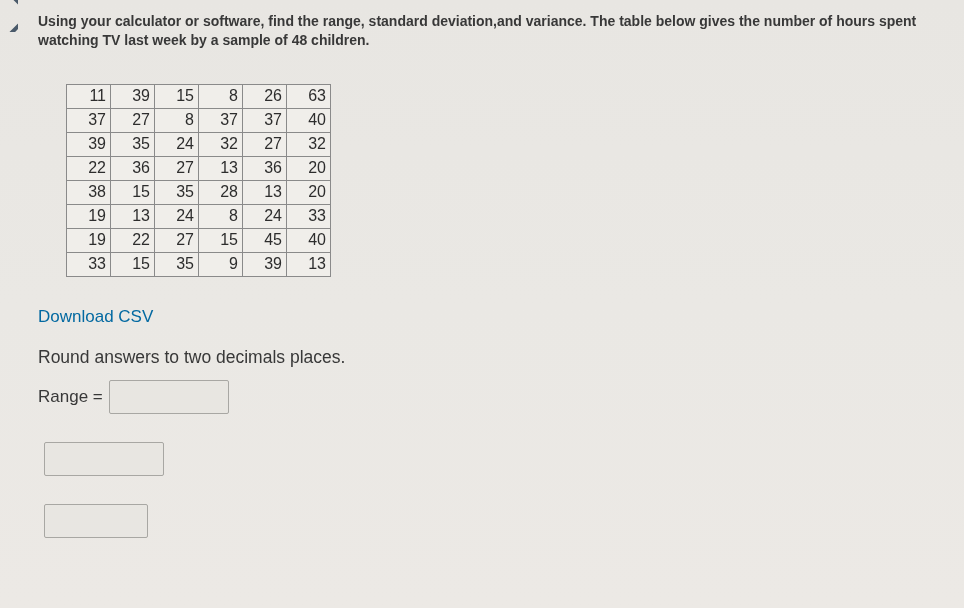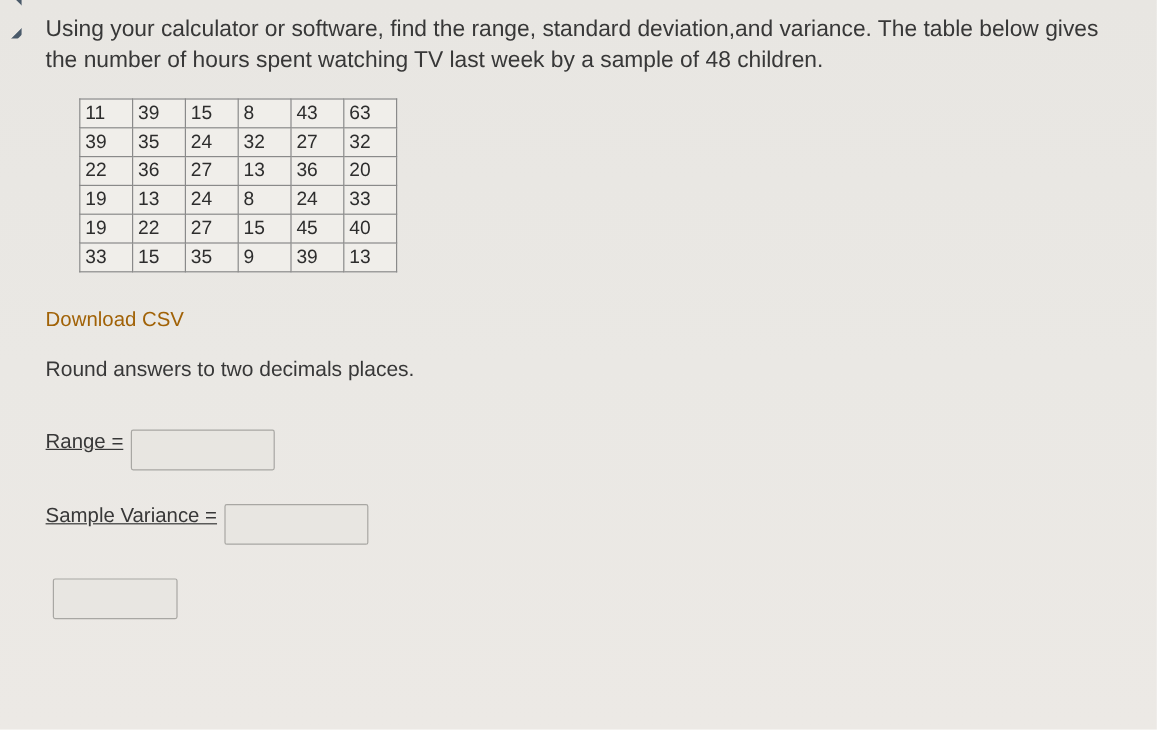--- a/index.html
+++ b/index.html
@@ -10,60 +10,59 @@
     body {
       width: 964px;
       height: 608px;
       background: linear-gradient(to bottom, #e8e6e2 0%, #eae8e4 50%, #ece9e5 100%);
       font-family: 'Segoe UI', Tahoma, Geneva, Verdana, sans-serif;
       color: #3a3a3a;
       padding: 12px 28px 12px 38px;
       position: relative;
     }
     .question-text {
-      font-size: 19px;
+      font-size: 14px;
       line-height: 1.35;
       color: #383838;
-      margin-bottom: 19px;
-      font-weight: 400;
+      margin-bottom: 34px;
+      font-weight: 700;
     }
     .data-table {
       border-collapse: collapse;
       margin-left: 28px;
       margin-bottom: 30px;
       background: #f0eeea;
     }
     .data-table td {
       border: 1px solid #8a8a8a;
       width: 44px;
       height: 24px;
-      text-align: left;
+      text-align: right;
       font-size: 16px;
       color: #2d2d2d;
       padding: 0 4px;
     }
     .csv-link {
-      color: #a16207;
+      color: #0369a1;
       font-size: 17px;
       margin-bottom: 20px;
       display: inline-block;
       cursor: pointer;
     }
     .instruction {
       font-size: 17.5px;
       color: #383838;
-      margin-bottom: 40px;
+      margin-bottom: 12px;
     }
     .answer-row {
       margin-bottom: 28px;
       display: flex;
-      align-items: flex-start;
+      align-items: center;
       font-size: 17px;
       color: #383838;
-      text-decoration: underline;
     }
     .answer-row label {
       white-space: nowrap;
     }
     .answer-input {
       border: 1px solid #a8a7a3;
       background: rgba(230, 228, 223, 0.6);
       height: 34px;
       padding: 4px 8px;
       margin-left: 6px;
@@ -102,37 +101,53 @@
 
 <p class="question-text">Using your calculator or software, find the range, standard deviation,and variance. The table below gives the number of hours spent watching TV last week by a sample of 48 children.</p>
 
 <table class="data-table">
   <tbody id="table-body">
       <tr>
         <td>11</td>
         <td>39</td>
         <td>15</td>
         <td>8</td>
-        <td>43</td>
+        <td>26</td>
         <td>63</td>
+      </tr>
+      <tr>
+        <td>37</td>
+        <td>27</td>
+        <td>8</td>
+        <td>37</td>
+        <td>37</td>
+        <td>40</td>
       </tr>
       <tr>
         <td>39</td>
         <td>35</td>
         <td>24</td>
         <td>32</td>
         <td>27</td>
         <td>32</td>
       </tr>
       <tr>
         <td>22</td>
         <td>36</td>
         <td>27</td>
         <td>13</td>
         <td>36</td>
+        <td>20</td>
+      </tr>
+      <tr>
+        <td>38</td>
+        <td>15</td>
+        <td>35</td>
+        <td>28</td>
+        <td>13</td>
         <td>20</td>
       </tr>
       <tr>
         <td>19</td>
         <td>13</td>
         <td>24</td>
         <td>8</td>
         <td>24</td>
         <td>33</td>
       </tr>
@@ -158,21 +173,20 @@
 <a class="csv-link">Download CSV</a>
 
 <p class="instruction">Round answers to two decimals places.</p>
 
 <div class="answer-row">
   <label>Range =</label>
   <input class="answer-input input-range" type="text" value="" style="">
 </div>
 
 <div class="answer-row">
-  <label>Sample Variance =</label>
   <input class="answer-input input-var" type="text" value="" style="">
 </div>
 
 <div class="answer-row">
   <input class="answer-input input-std" type="text" value="" style="">
 </div>
 
 
 
 

